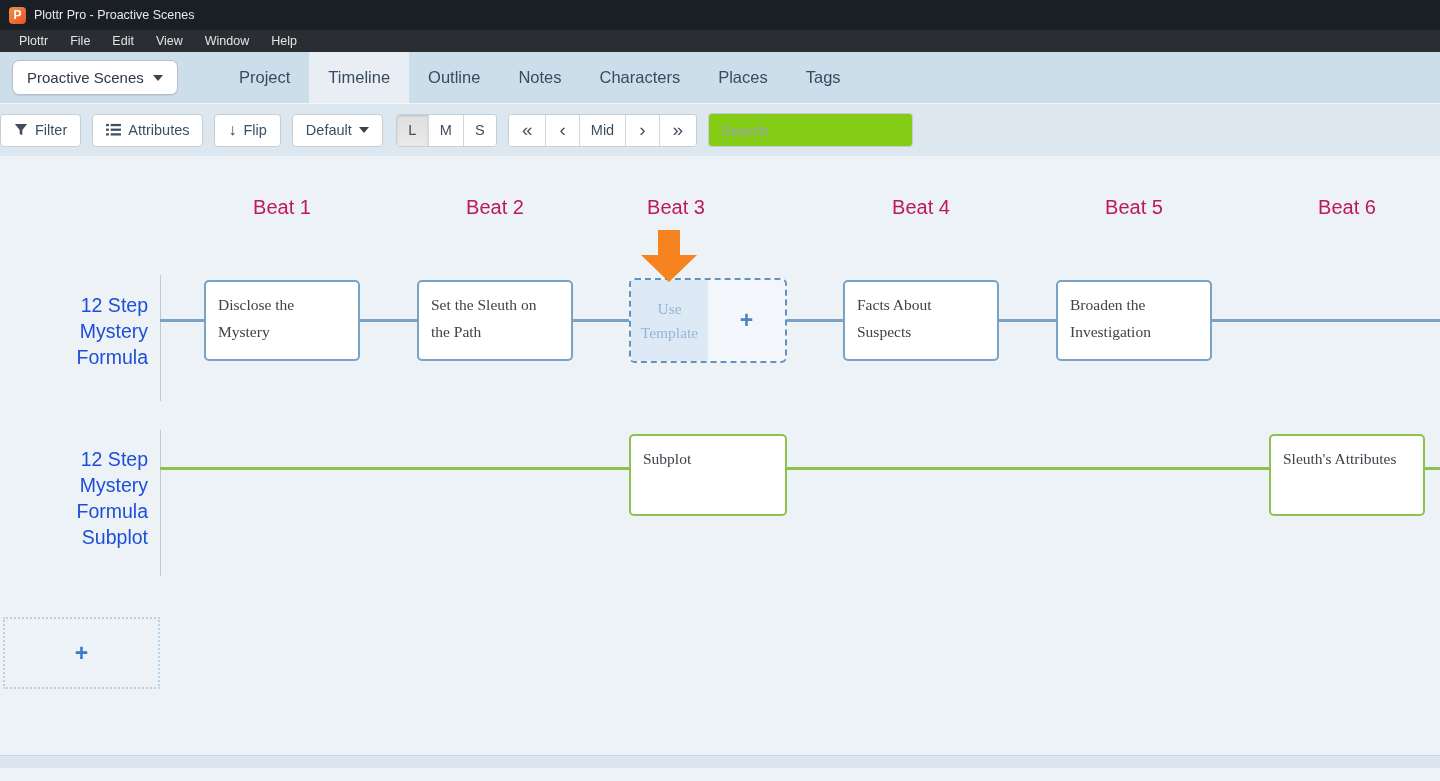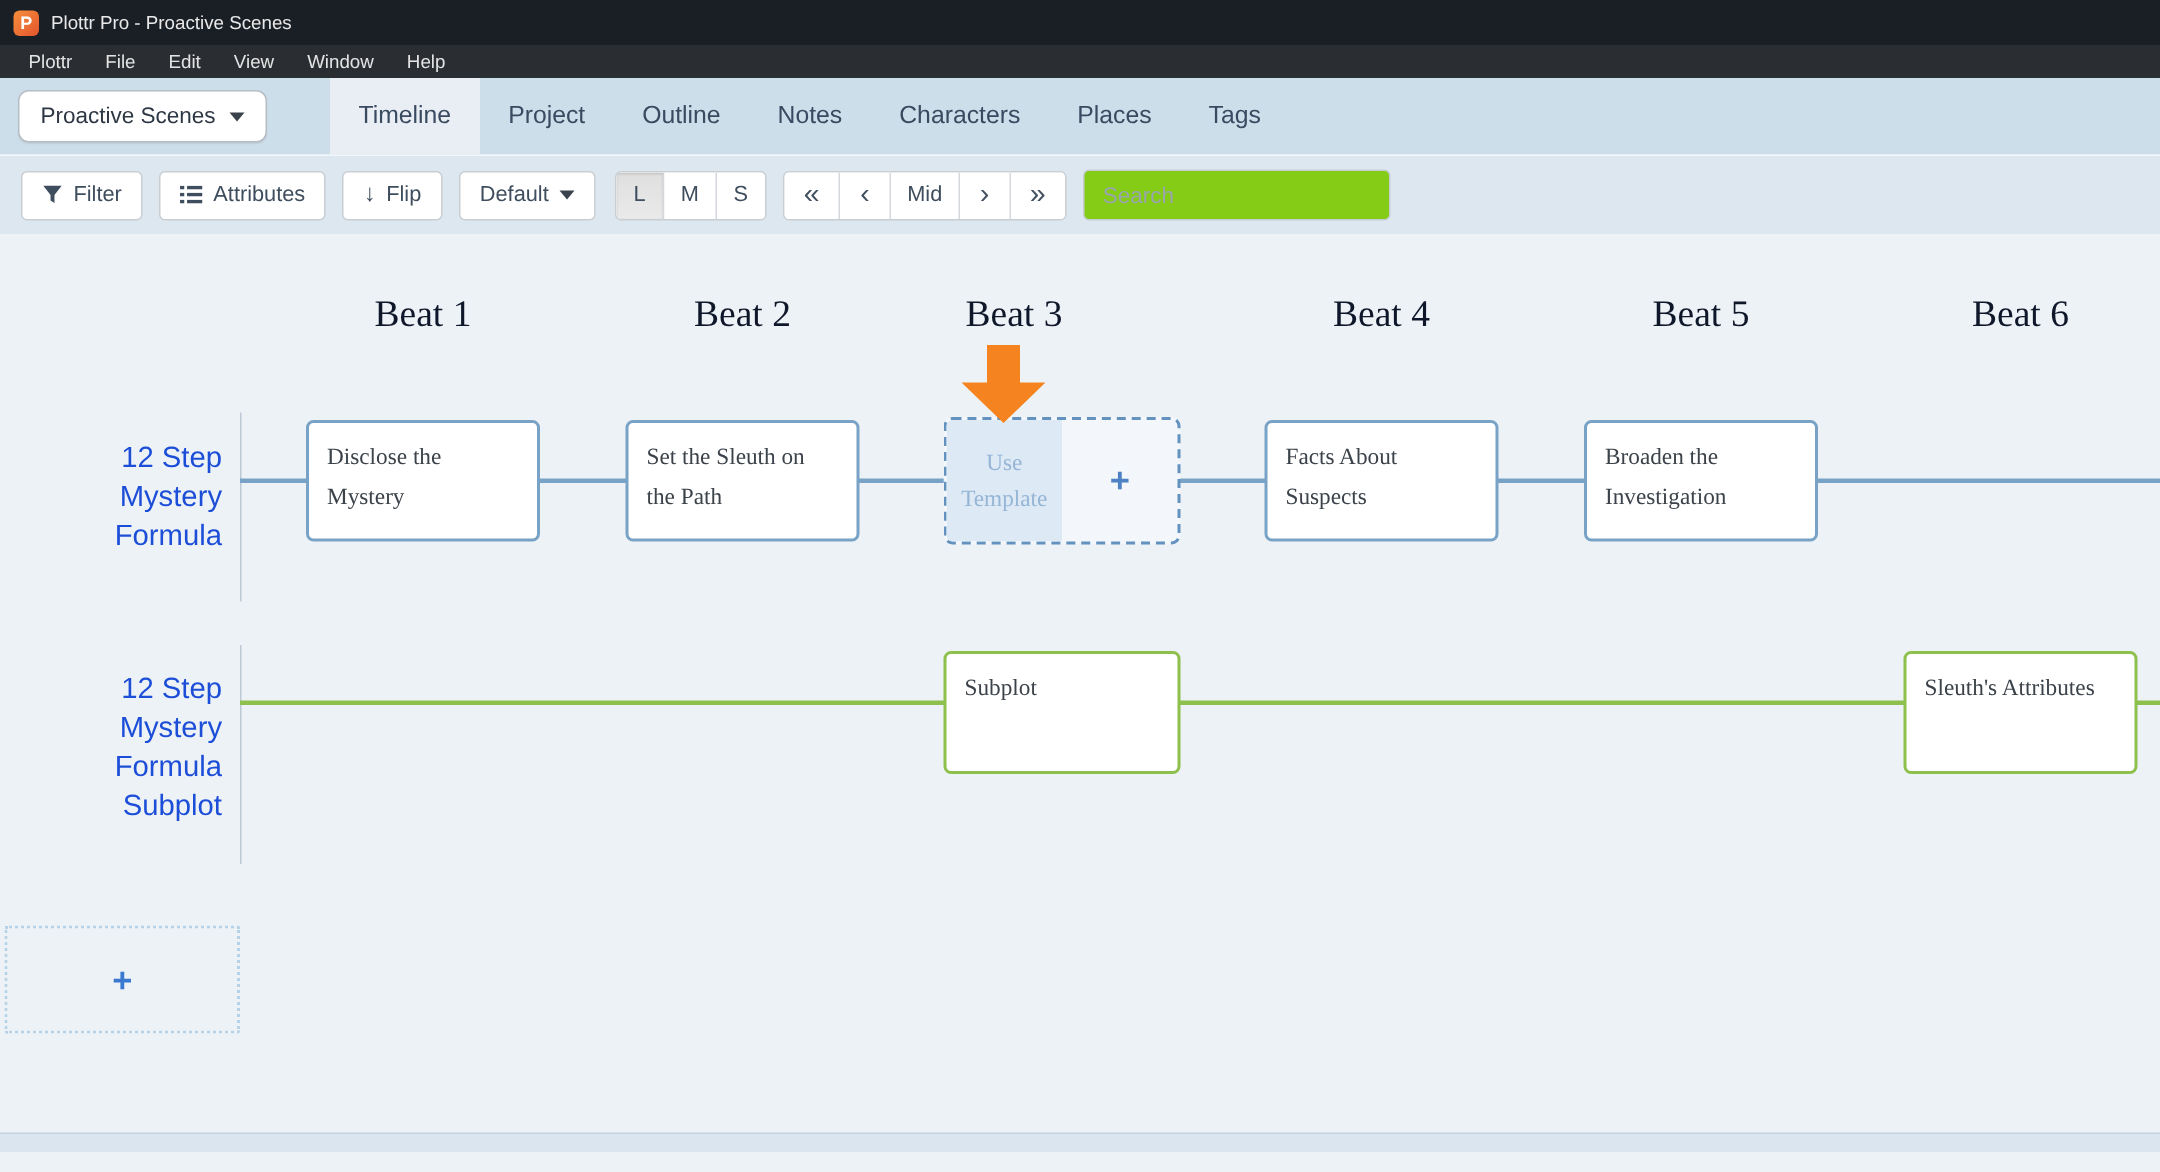--- a/index.html
+++ b/index.html
@@ -30,21 +30,21 @@
   .caret-down { width:0; height:0; border-left:5px solid transparent;
     border-right:5px solid transparent; border-top:6px solid #3a424c; }
   .tabs { position:absolute; left:220px; top:0; height:51px; display:flex; }
   .tab { display:flex; align-items:center; padding:0 19px; font-size:16.5px;
     color:#3a4a60; cursor:pointer; }
   .tab.active { background:#e8eef4; }
 
   
   .toolbar { position:absolute; top:103px; left:0; width:1440px; height:53px;
     background:#dde7f0; border-top:1px solid #f2f6f9; display:flex;
-    align-items:center; padding-left:14px; gap:11px; }
+    align-items:center; padding-left:0; gap:11px; }
   .tb-btn { height:33px; background:#fff; border:1px solid #c9ced3;
     border-radius:4px; display:flex; align-items:center; gap:7px;
     padding:0 13px; font-size:14.5px; color:#3f4e5e; cursor:pointer;
     white-space:nowrap; }
   .btn-group { display:flex; height:33px; background:#fff;
     border:1px solid #c9ced3; border-radius:4px; overflow:hidden; }
   .seg { min-width:32px; padding:0 11px; display:flex; align-items:center;
     justify-content:center; font-size:14.5px; color:#3f4e5e;
     border-right:1px solid #d4d8dc; cursor:pointer; background:#fff; }
   .seg:last-child { border-right:none; }
@@ -57,21 +57,21 @@
   .search-box::placeholder { color:#9aa5ad; }
   .flip-arrow { font-size:16px; line-height:1; color:#3f4e5e; }
 
   
   .main { position:absolute; top:156px; left:0; width:1440px; height:612px;
     background:#edf2f6; }
   .bottom-strip { position:absolute; bottom:0; left:0; width:1440px;
     height:13px; background:#dbe5ef; border-top:1px solid #c7d4e1; }
 
   .beat-header { position:absolute; top:40px; transform:translateX(-50%);
-    font-family:Liberation Serif, serif; font-size:25px; color:#0f172a;
+    font-family:Liberation Sans, sans-serif; font-size:20px; color:#be185d;
     white-space:nowrap; }
 
   .row-label { position:absolute; left:38px; width:110px; text-align:right;
     font-size:19.5px; color:#1d4ed8; line-height:26px; }
   .v-divider { position:absolute; width:1px; background:#bdc9d5; left:160px; }
   .h-line { position:absolute; left:160px; width:1280px; height:3px; z-index:1; }
   .h-line.blue { background:#79a3c6; }
   .h-line.green { background:#8dc04d; }
 
   .card { position:absolute; width:156px; height:81px; background:#fff;
@@ -115,22 +115,22 @@
   <span class="menu-item">Window</span>
   <span class="menu-item">Help</span>
 </div>
 
 <div class="tabbar">
   <div class="book-selector">
     <span>Proactive Scenes</span>
     <span class="caret-down"></span>
   </div>
   <div class="tabs">
+    <div class="tab">Project</div>
     <div class="tab active">Timeline</div>
-    <div class="tab">Project</div>
     <div class="tab">Outline</div>
     <div class="tab">Notes</div>
     <div class="tab">Characters</div>
     <div class="tab">Places</div>
     <div class="tab">Tags</div>
   </div>
 </div>
 
 <div class="toolbar">
   <div class="tb-btn">

